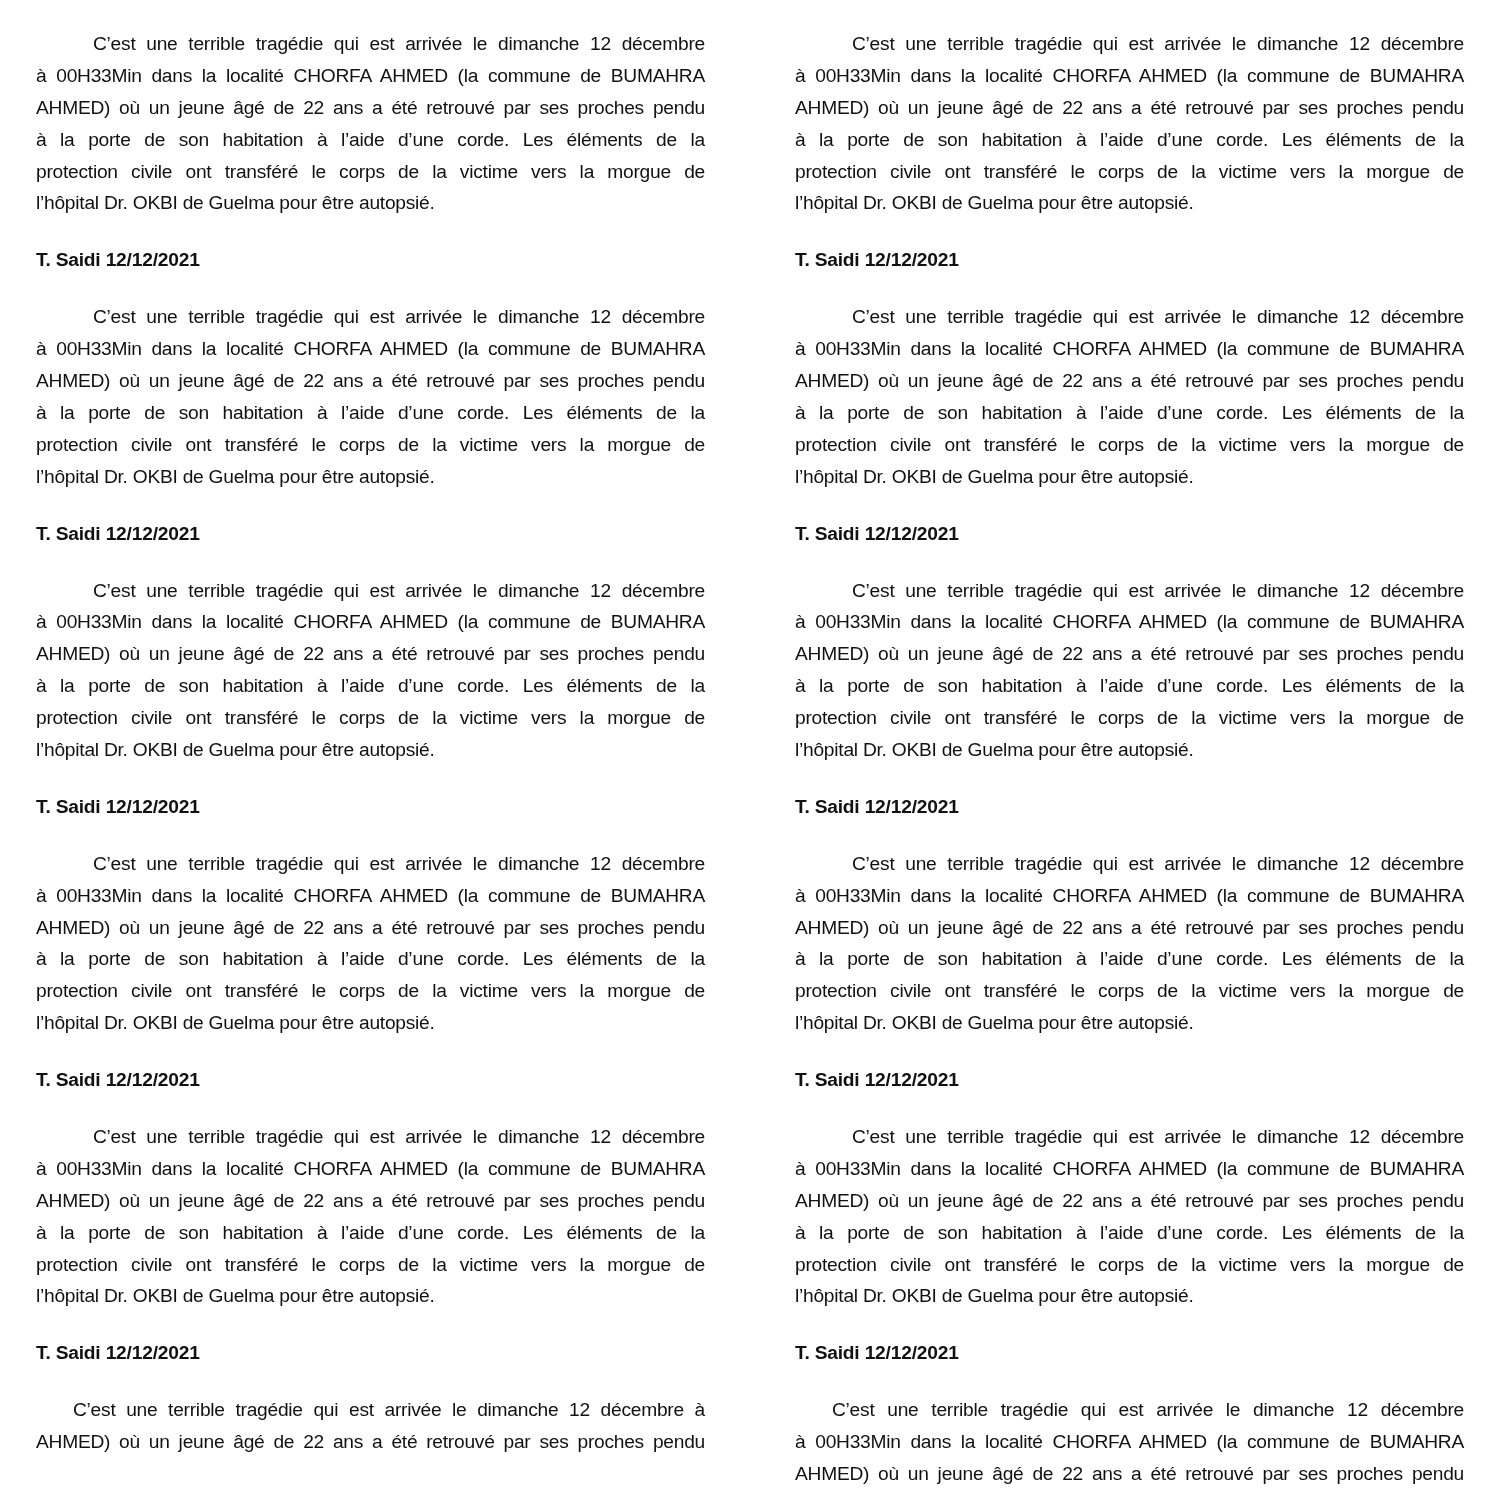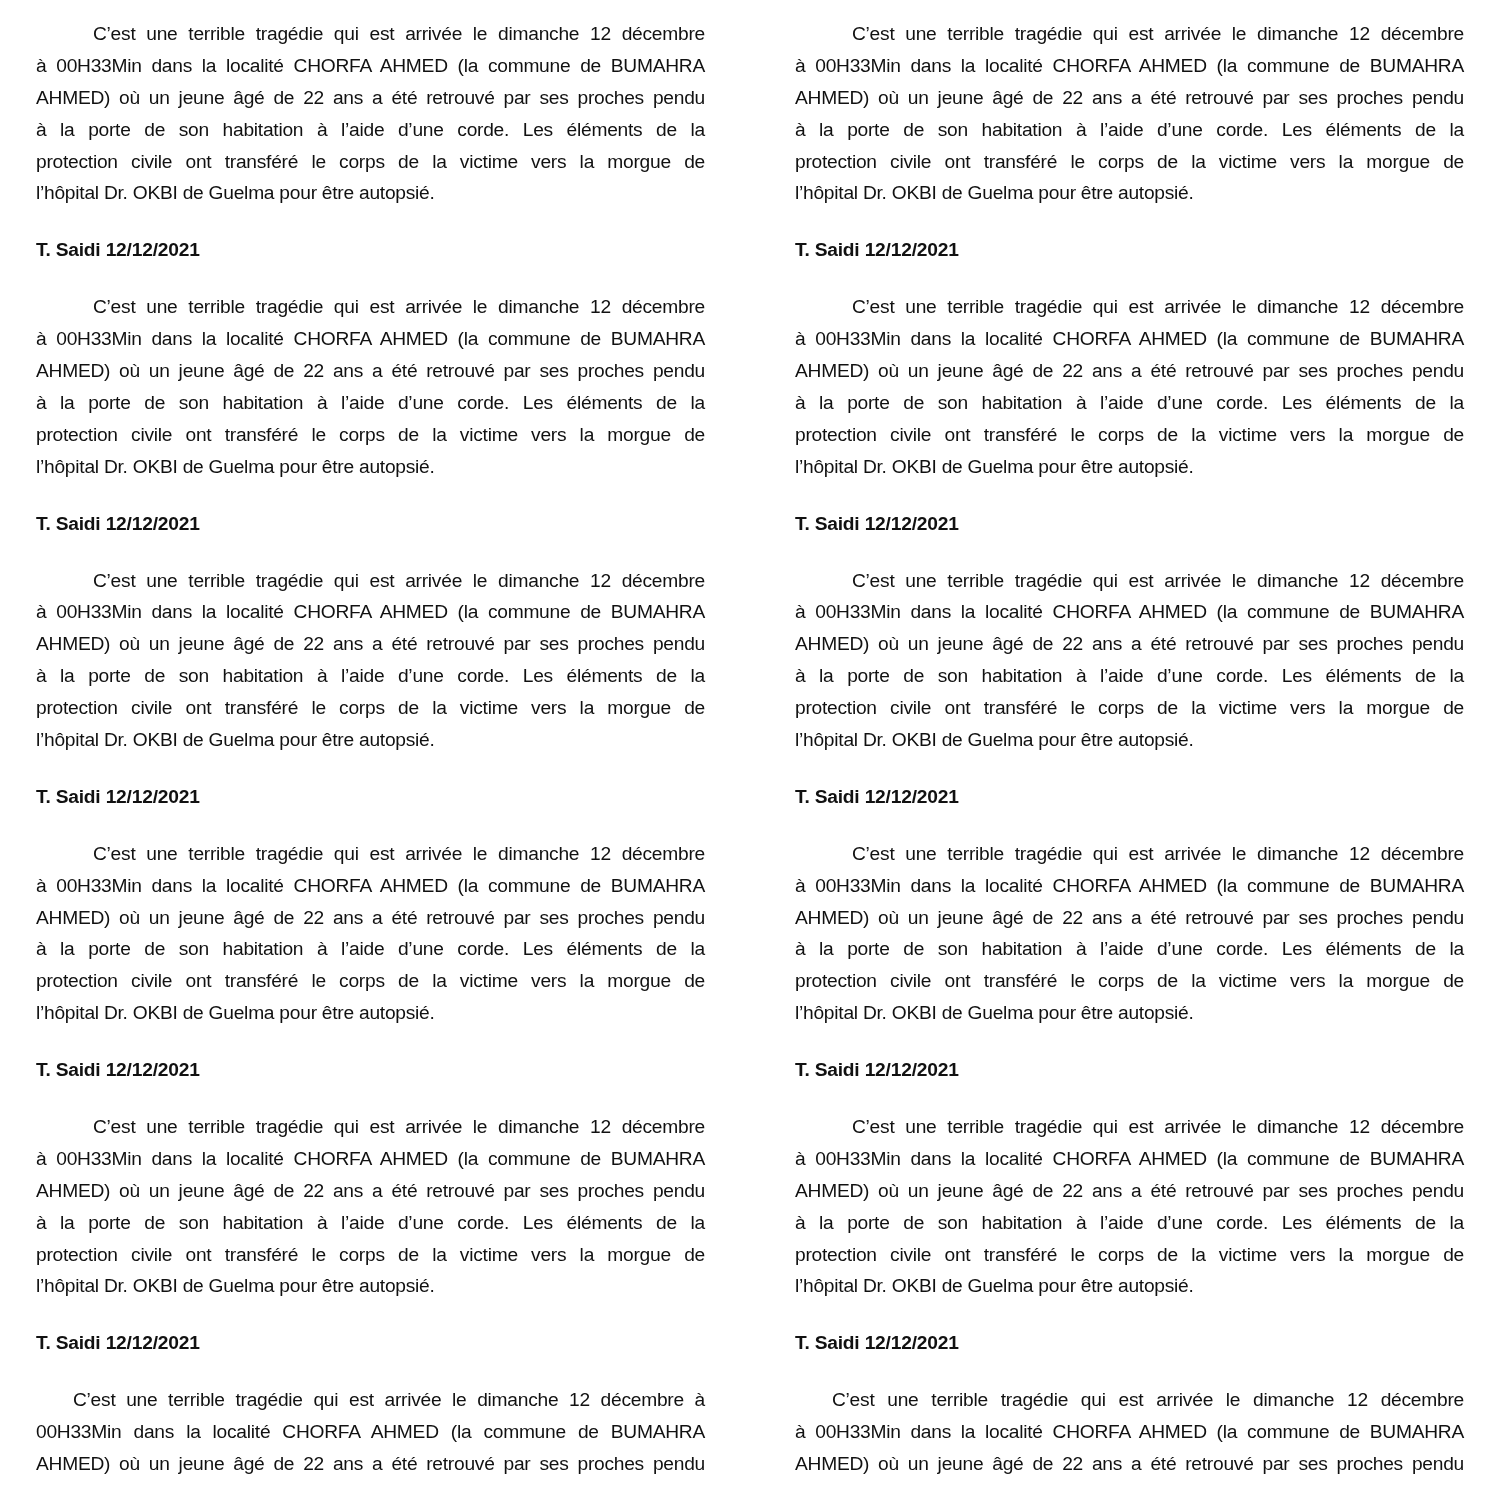--- a/index.html
+++ b/index.html
@@ -1,18 +1,18 @@
 <!DOCTYPE html>
 <html><head>
 <meta charset="utf-8">
 <style>
   html, body { margin:0; padding:0; background:#ffffff; }
   body { width:1500px; height:1500px; overflow:hidden; position:relative;
          font-family:"Liberation Sans", sans-serif; color:#111; }
-  .col { position:absolute; top:18px; width:669px; }
+  .col { position:absolute; top:28px; width:669px; }
   .col.left { left:36px; }
   .col.right { left:795px; }
   .article { margin:0; }
   .line { font-size:19.2px; line-height:31.9px; height:31.9px; white-space:nowrap;
           text-align:justify; text-align-last:justify; letter-spacing:-0.25px; }
   .line.last { text-align-last:left; }
   .line.first { padding-left:57px; }
   .line.first.small { padding-left:37px; }
   .sig { font-size:19.2px; font-weight:bold; text-align:left; line-height:31.9px;
          margin-top:25px; margin-bottom:25px; letter-spacing:-0.2px; }
@@ -61,21 +61,20 @@
       <div class="line first">C’est une terrible tragédie qui est arrivée le dimanche 12 décembre</div>
       <div class="line">à 00H33Min dans la localité CHORFA AHMED (la commune de BUMAHRA</div>
       <div class="line">AHMED) où un jeune âgé de 22 ans a été retrouvé par ses proches pendu</div>
       <div class="line">à la porte de son habitation à l’aide d’une corde. Les éléments de la</div>
       <div class="line">protection civile ont transféré le corps de la victime vers la morgue de</div>
       <div class="line last">l’hôpital Dr. OKBI de Guelma pour être autopsié.</div>
       <div class="sig">T. Saidi 12/12/2021</div>
     </div>
     <div class="article">
       <div class="line first small">C’est une terrible tragédie qui est arrivée le dimanche 12 décembre à</div>
-      <div class="line">00H33Min dans la localité CHORFA AHMED (la commune de BUMAHRA</div>
       <div class="line">AHMED) où un jeune âgé de 22 ans a été retrouvé par ses proches pendu</div>
     </div>
   </div>
 <div class="col right" id="col1">
     <div class="article">
       <div class="line first">C’est une terrible tragédie qui est arrivée le dimanche 12 décembre</div>
       <div class="line">à 00H33Min dans la localité CHORFA AHMED (la commune de BUMAHRA</div>
       <div class="line">AHMED) où un jeune âgé de 22 ans a été retrouvé par ses proches pendu</div>
       <div class="line">à la porte de son habitation à l’aide d’une corde. Les éléments de la</div>
       <div class="line">protection civile ont transféré le corps de la victime vers la morgue de</div>

